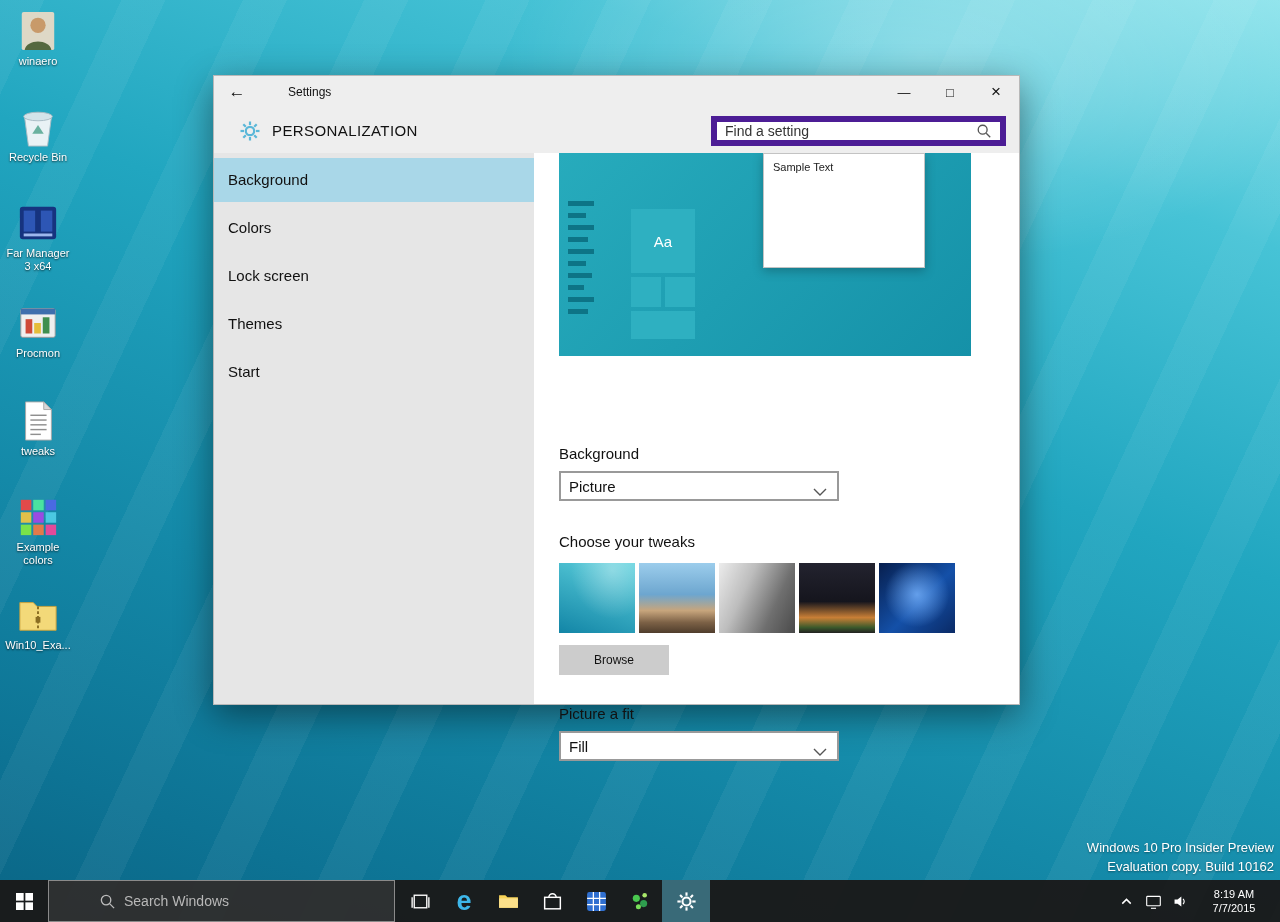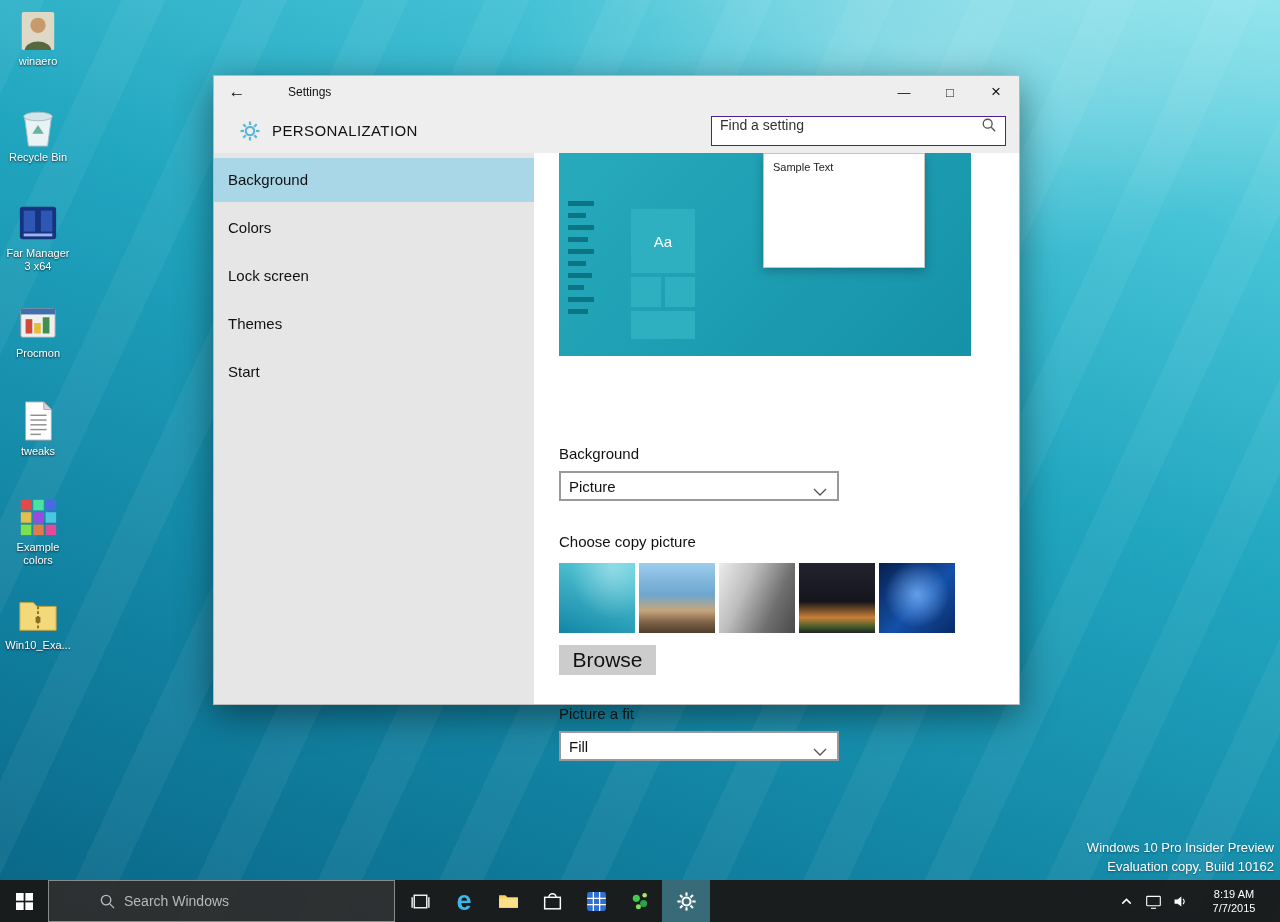--- a/index.html
+++ b/index.html
@@ -43,21 +43,21 @@
   .win-controls { margin-left:auto; display:flex; height:100%; }
   .win-ctl { width:46px; height:100%; display:flex; align-items:center; justify-content:center; font-size:13px; color:#111; }
   .win-ctl.close { font-size:17px; }
 
   .header { position:absolute; left:0; top:32px; right:0; height:45px; background:#eeeeee; display:flex; align-items:center; }
   .hdr-gear { width:24px; height:24px; margin-left:24px; }
   .hdr-gear svg { width:100%; height:100%; }
   .page-title { font-size:15px; color:#111; margin-left:10px; letter-spacing:.4px; }
   .find-box {
     margin-left:auto; margin-right:13px; width:295px; height:30px;
-    background:#fff; border:1px solid #4c1d95; display:flex; align-items:flex-start;
+    background:#fff; border:6px solid #4c1d95; display:flex; align-items:center;
   }
   .find-box input {
     flex:1; border:none; outline:none; background:transparent;
     font-family:"Liberation Sans", sans-serif; font-size:14px; color:#222; padding:0 8px;
   }
   .find-box input::placeholder { color:#333; opacity:1; }
   .find-box .mag { width:16px; height:16px; margin-right:8px; flex:none; }
 
   .sidebar { position:absolute; left:0; top:77px; bottom:0; width:320px; background:#e6e6e6; }
   .side-item { position:absolute; left:0; width:100%; height:44px; line-height:44px; padding-left:14px; font-size:15px; color:#111; cursor:default; }
@@ -86,23 +86,23 @@
 
   .thumbs { position:absolute; left:25px; top:410px; display:flex; gap:4px; }
   .thumb { width:76px; height:70px; cursor:pointer; }
   .thumb.t1 { background:radial-gradient(ellipse at 70% 10%, rgba(255,255,255,.35), transparent 55%), linear-gradient(200deg,#5fd2de,#1285a6); }
   .thumb.t2 { background:linear-gradient(180deg,#9ccdec 0%,#6da6cf 45%,#c7a57c 68%,#7c6146 85%,#4f3d2c 100%); }
   .thumb.t3 { background:linear-gradient(115deg,#ececec 0%,#bdbdbd 35%,#6f6f6f 70%,#4a4a4a 100%); }
   .thumb.t4 { background:linear-gradient(180deg,#23232f 0%,#15151d 55%,#c97f36 78%,#3c5a2b 92%,#222 100%); }
   .thumb.t5 { background:radial-gradient(ellipse at 50% 45%, rgba(120,180,255,.8), transparent 60%), linear-gradient(135deg,#071f4e,#1450a8 55%,#0a2a66); }
 
   .browse-btn {
-    position:absolute; left:25px; top:492px; width:97px; height:30px;
+    position:absolute; left:25px; top:492px; width:110px; height:30px;
     background:#cccccc; border:none; font-family:"Liberation Sans", sans-serif;
-    font-size:21px; color:#111; cursor:pointer;
+    font-size:12px; color:#111; cursor:pointer;
   }
 
   
   .taskbar { position:absolute; left:0; top:880px; width:1280px; height:42px; background:rgba(26,26,26,.97); display:flex; align-items:stretch; }
   .tb-start { width:48px; display:flex; align-items:center; justify-content:center; }
   .tb-start svg { width:17px; height:17px; }
   .tb-search { width:347px; background:rgba(255,255,255,.09); border:1px solid #8a8a8a; display:flex; align-items:center;padding-left:40px; }
   .tb-search .mag { width:17px; height:17px; margin-left:10px; flex:none; }
   .tb-search input { flex:1; border:none; outline:none; background:transparent; font-family:"Liberation Sans", sans-serif; font-size:14px; color:#ddd; padding:0 8px; }
   .tb-search input::placeholder { color:#b8b8b8; opacity:1; }
@@ -287,21 +287,21 @@
     <div class="lbl" style="top:292px">Background</div>
     <div class="combo" style="top:318px">
       <span class="val">Picture</span>
       <span class="chev">
         <svg viewBox="0 0 14 8" fill="none" stroke="#555" stroke-width="1.4">
             <path d="M1 1 L7 7 L13 1"></path>
           </svg>
       </span>
     </div>
 
-    <div class="lbl" style="top:380px">Choose copy picture</div>
+    <div class="lbl" style="top:380px">Choose your tweaks</div>
     <div class="thumbs">
       <div class="thumb t1"></div>
       <div class="thumb t2"></div>
       <div class="thumb t3"></div>
       <div class="thumb t4"></div>
       <div class="thumb t5"></div>
     </div>
     <button class="browse-btn">Browse</button>
 
     <div class="lbl" style="top:552px">Picture a fit</div>

